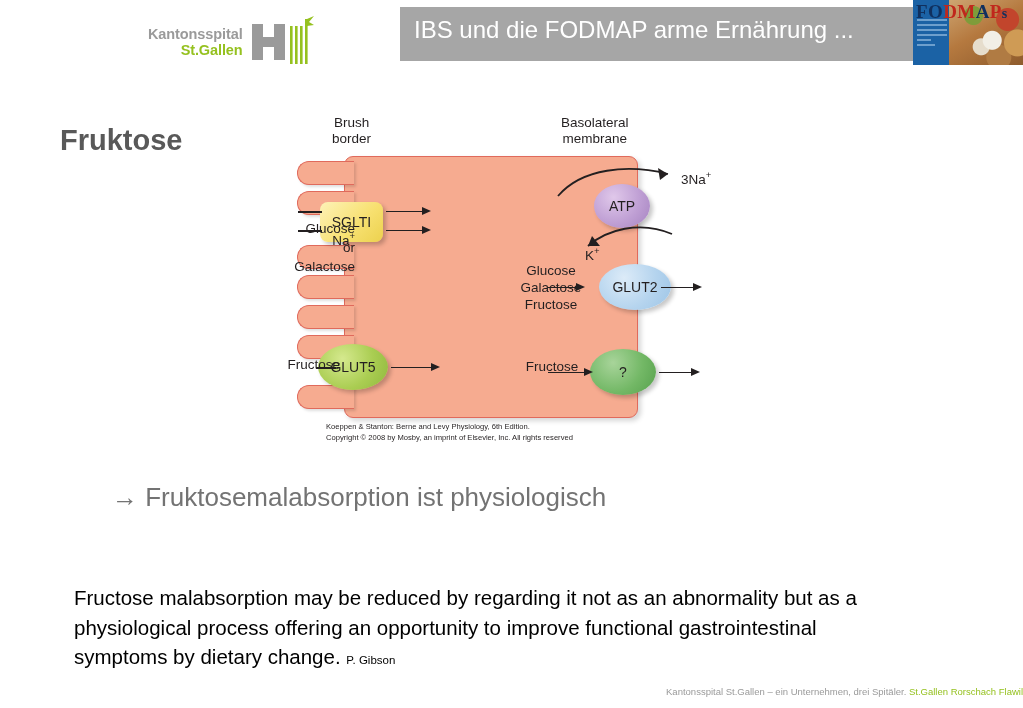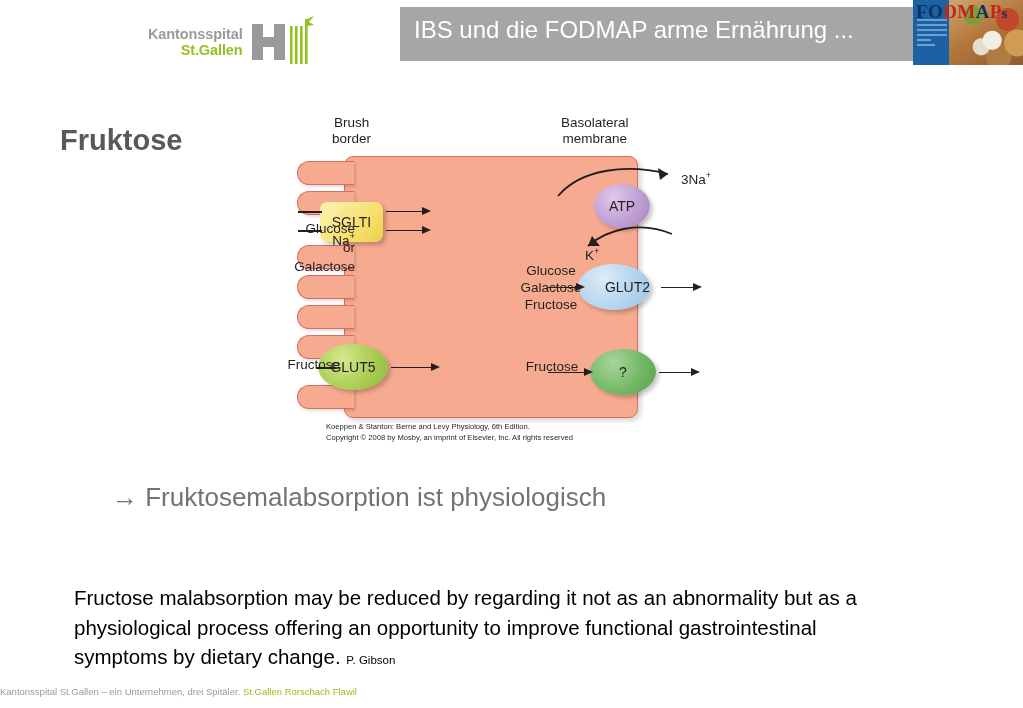--- a/index.html
+++ b/index.html
@@ -209,25 +209,24 @@
     background: radial-gradient(circle at 35% 32%, #d5e98e 0%, #aacd52 55%, #8fb83d 100%);
     border-radius: 50%;
   }
   #atp {
     left: 338px; top: 78px;
     width: 56px; height: 44px;
     background: radial-gradient(circle at 35% 30%, #e0c8ea 0%, #bf9fd4 55%, #a583c0 100%);
     border-radius: 50%;
   }
   #glut2 {
-    left: 322px; top: 158px;
+    left: 343px; top: 158px;
     width: 72px; height: 46px;
     background: radial-gradient(circle at 35% 30%, #dcebf8 0%, #b5d4ee 55%, #9cc4e6 100%);
     border-radius: 50%;
-    justify-content: flex-end;
   }
   #unknown-transporter {
     left: 334px; top: 243px;
     width: 66px; height: 46px;
     background: radial-gradient(circle at 35% 30%, #a8d49a 0%, #73b866 55%, #55a04c 100%);
     border-radius: 50%;
   }
 
   .connector {
     position: absolute;
@@ -278,21 +277,21 @@
   #quote-attribution {
     font-size: 11.5px;
     white-space: nowrap;
   }
 
   
   #slide-footer {
     position: absolute;
     left: 0; top: 686px;
     width: 1023px;
-    text-align: left;
+    text-align: right;
     font-size: 9.5px;
     color: #9a9a9a;
   }
   #footer-sites { color: #95c11f; }
 </style>
 </head>
 <body>
 
 <div id="slide-header">
 

